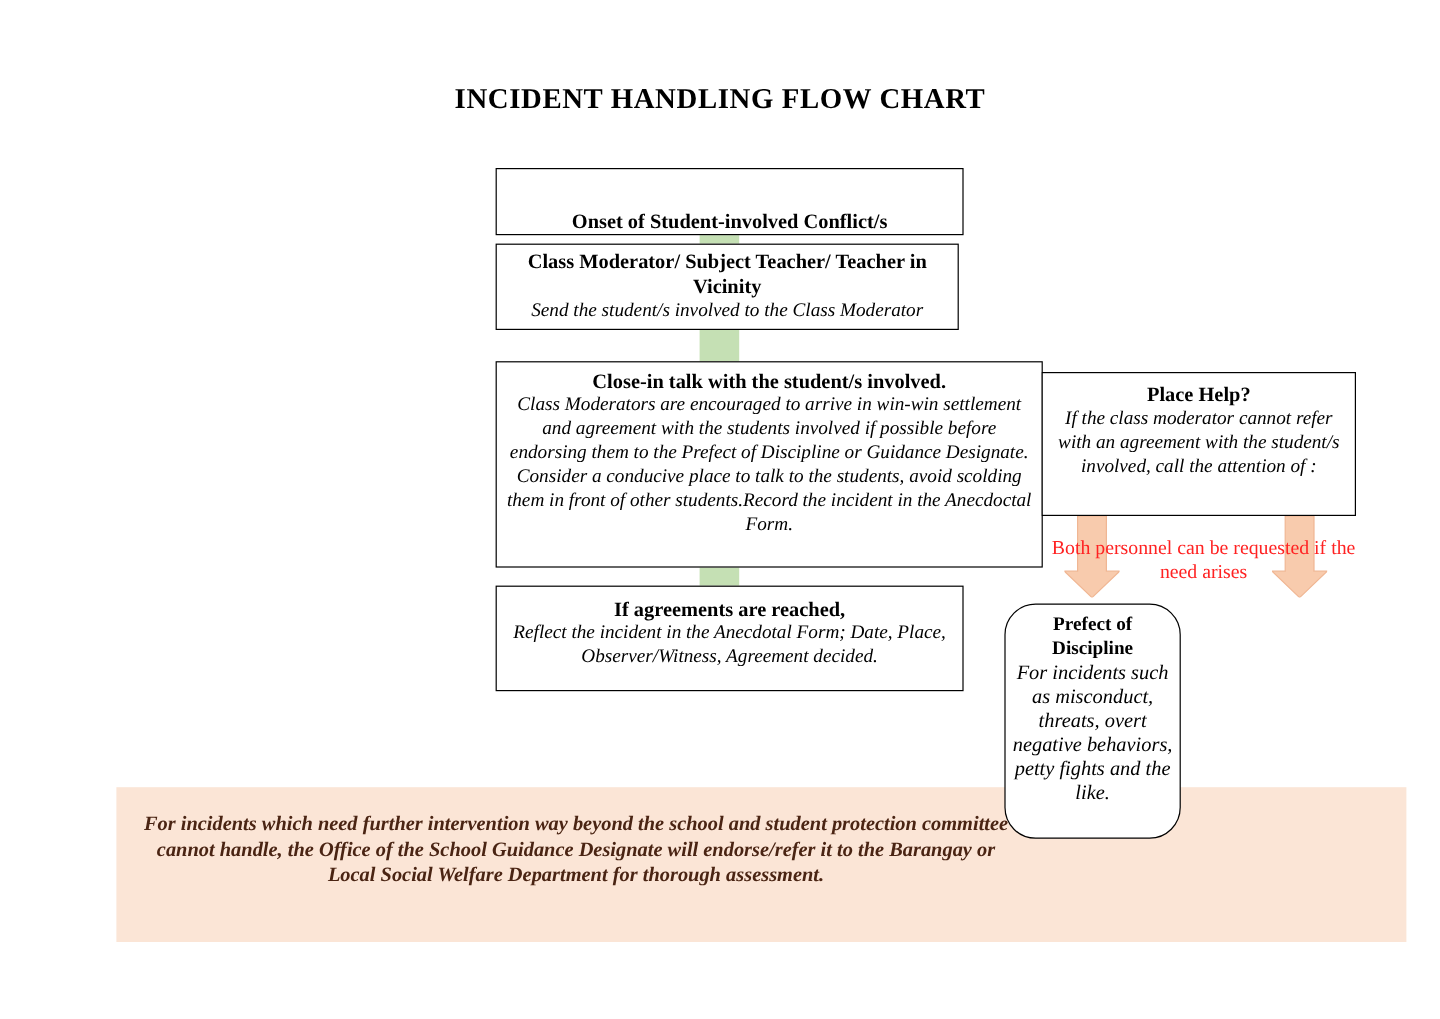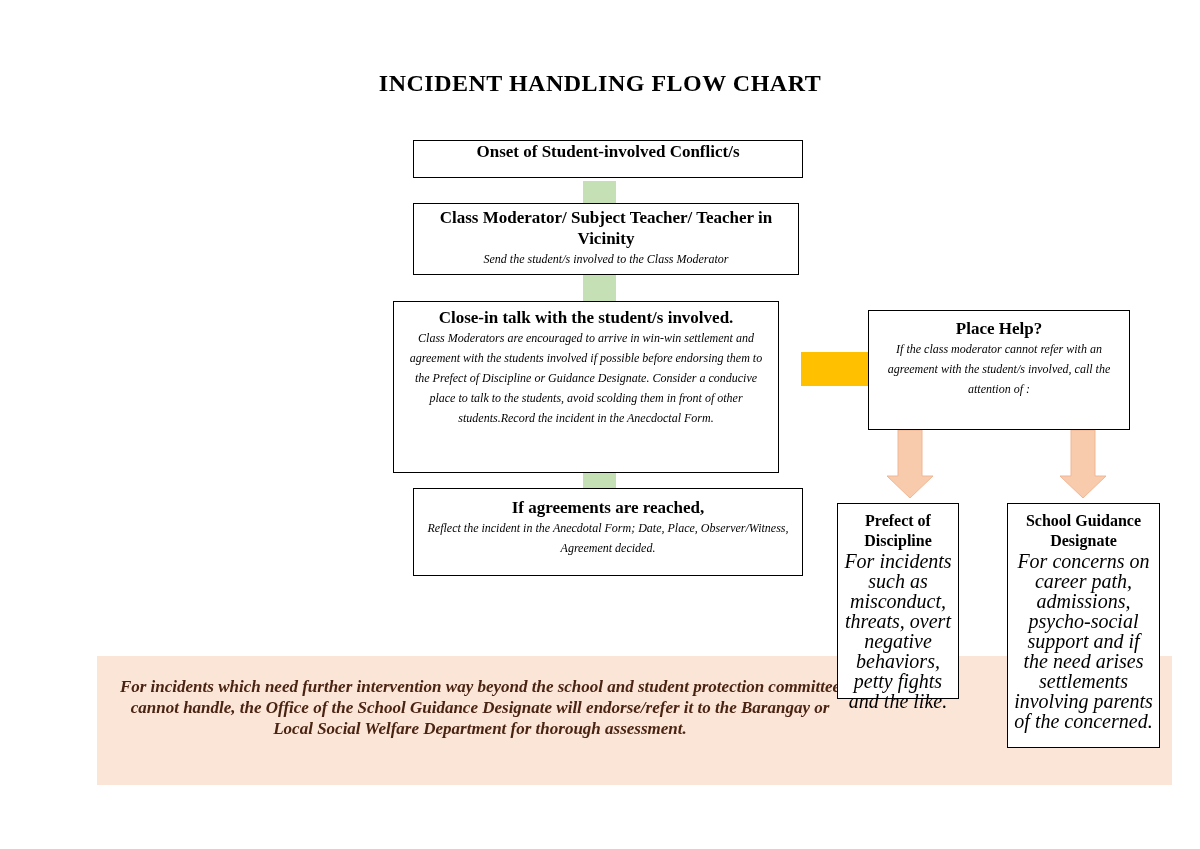--- a/index.html
+++ b/index.html
@@ -9,30 +9,30 @@
   }
   .title{
     position:absolute;left:300px;top:70px;width:600px;text-align:center;
     font-size:24px;font-weight:bold;letter-spacing:.5px;
   }
   .flow-box{
     position:absolute;background:#fff;border:1.5px solid #000;box-sizing:border-box;
     text-align:center;z-index:2;
   }
   .box-heading{font-weight:bold;font-size:17px;line-height:21px;}
-  .box-body{font-style:italic;font-size:12px;line-height:20px;}
-  .box1{left:413px;top:140px;width:390px;height:38px;display:flex;align-items:flex-start;justify-content:center;}
+  .box-body{font-style:italic;font-size:16px;line-height:20px;}
+  .box1{left:413px;top:140px;width:390px;height:56px;display:flex;align-items:flex-end;justify-content:center;}
   .box2{left:413px;top:203px;width:386px;height:72px;padding:3px 8px;}
-  .box3{left:393px;top:301px;width:386px;height:172px;padding:5px 8px;}
+  .box3{left:413px;top:301px;width:456px;height:172px;padding:5px 8px;}
   .box4{left:413px;top:488px;width:390px;height:88px;padding:8px 10px;}
   .need-help{left:868px;top:310px;width:262px;height:120px;padding:7px 12px;}
-  .prefect{left:837px;top:503px;width:122px;height:196px;padding:7px 5px;}
+  .prefect{left:837px;top:503px;width:147px;height:196px;padding:7px 5px;border-radius:26px;}
   .guidance{left:1007px;top:503px;width:153px;height:245px;padding:7px 5px;}
   .prefect .box-heading,.guidance .box-heading{font-size:16px;line-height:20px;}
-  .prefect .box-body,.guidance .box-body{font-size:20px;line-height:20px;}
+  .prefect .box-body,.guidance .box-body{font-size:17px;line-height:20px;}
   .connector{position:absolute;z-index:1;}
   .green{background:var(--connector-green,#c5e0b4);width:33px;left:583px;}
   .c1{top:181px;height:24px;}
   .c2{top:273px;height:31px;}
   .c3{top:471px;height:20px;}
   .yellow{background:var(--connector-yellow,#ffc000);left:801px;top:352px;width:69px;height:34px;}
   .down-arrow{position:absolute;top:430px;width:46px;height:68px;color:var(--arrow-fill,#f8cbad);z-index:1;}
   .arrow-left{left:887px;}
   .arrow-right{left:1060px;}
   .arrows-note{
@@ -90,26 +90,23 @@
     <div class="box-body">If the class moderator cannot refer with an agreement with the student/s involved, call the attention of :</div>
   </div>
 
   <svg class="down-arrow arrow-left" viewBox="0 0 46 68" xmlns="http://www.w3.org/2000/svg">
     <polygon points="11,0 35,0 35,46 46,46 23,68 0,46 11,46" fill="currentColor" stroke="#f0b693" stroke-width="1"></polygon>
   </svg>
   <svg class="down-arrow arrow-right" viewBox="0 0 46 68" xmlns="http://www.w3.org/2000/svg">
     <polygon points="11,0 35,0 35,46 46,46 23,68 0,46 11,46" fill="currentColor" stroke="#f0b693" stroke-width="1"></polygon>
   </svg>
 
+  <div class="arrows-note">Both personnel can be requested if the need arises</div>
 
   <div class="flow-box prefect">
     <div class="box-heading">Prefect of Discipline</div>
     <div class="box-body">For incidents such as misconduct, threats, overt negative behaviors, petty fights and the like.</div>
   </div>
 
-  <div class="flow-box guidance">
-    <div class="box-heading">School Guidance Designate</div>
-    <div class="box-body">For concerns on career path, admissions, psycho-social support and if the need arises settlements involving parents of the concerned.</div>
-  </div>
 
   <div class="banner-text">For incidents which need further intervention way beyond the school and student protection committee cannot handle, the Office of the School Guidance Designate will endorse/refer it  to the Barangay or  Local Social Welfare Department for thorough assessment.</div>
 
 </div>
 
 </body></html>

